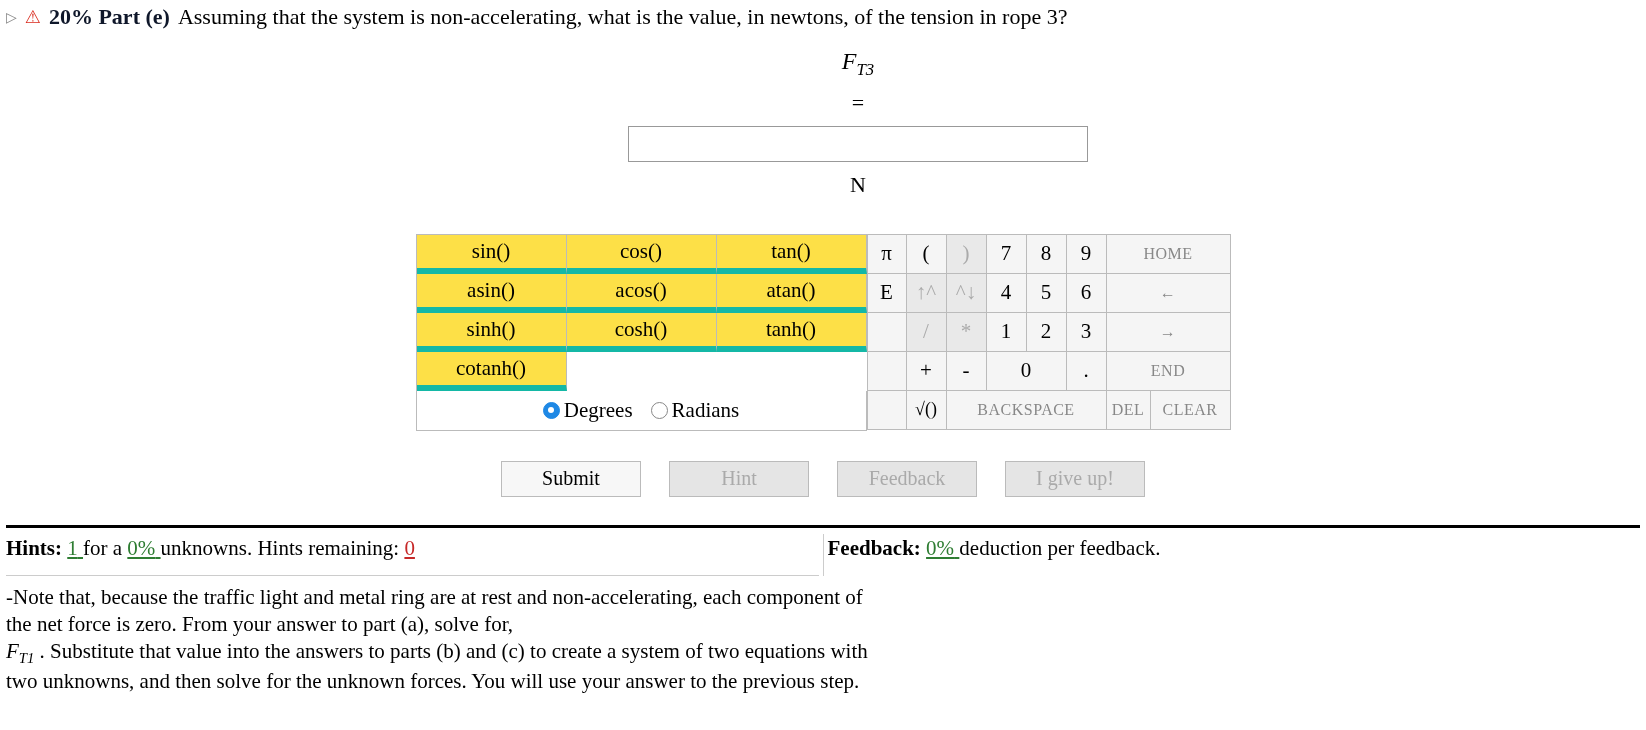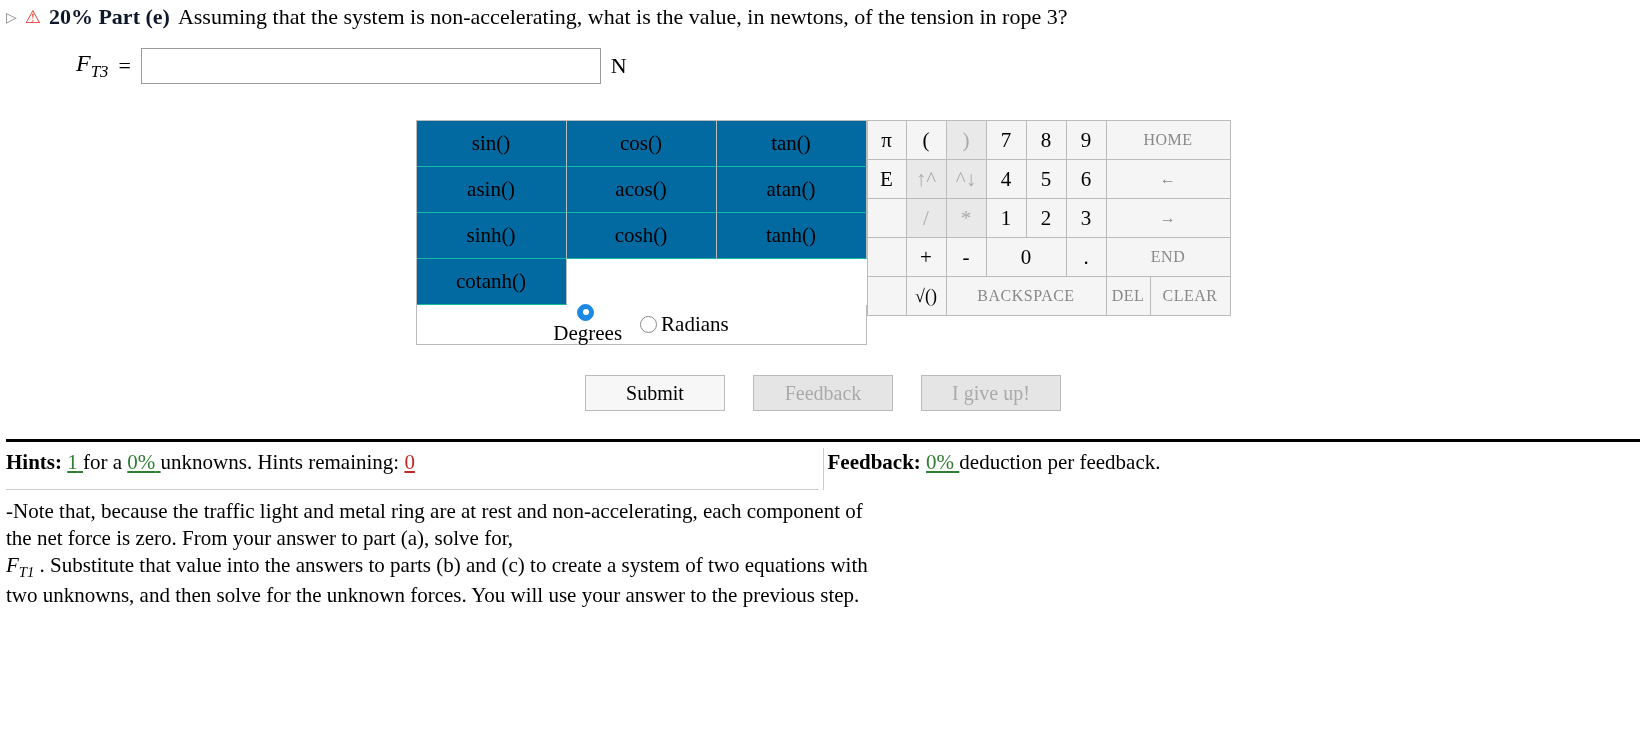--- a/index.html
+++ b/index.html
@@ -19,20 +19,21 @@
   }
   .tri-icon { color:#888; font-size:14px; }
   .warn-icon { color:#d9291c; font-size:18px; }
   .part-label { color:#0f172a; font-weight:bold; }
   .answer-row {
     display:flex;
     align-items:center;
     gap:10px;
     margin-left:70px;
     margin-bottom:36px;
+    flex-direction:column;
   }
   .var-label { font-style: italic; font-family: 'Times New Roman', serif; font-size:24px; }
   .var-label .sub { font-size:0.7em; vertical-align: sub; font-style: italic; }
   .eq { }
   .answer-input {
     width: 460px;
     height: 36px;
     border: 1px solid #999;
     font-size: 20px;
     padding: 0 4px;
@@ -45,23 +46,23 @@
     margin-bottom:30px;
   }
   .trig-block {
     display: grid;
     grid-template-columns: 150px 150px 150px;
     border-top:1px solid #bbb;
     border-left:1px solid #bbb;
   }
   .trig-cell {
     border-right:1px solid #bbb;
-    border-bottom:1px solid #14b8a6;
-    background:#0369a1;
-    height:46px;
+    border-bottom:6px solid #14b8a6;
+    background:#fde047;
+    height:39px;
     display:flex;
     align-items:center;
     justify-content:center;
     font-family: Georgia, serif;
     font-size:21px;
     cursor:pointer;
   }
   .trig-mode-row {
     grid-column: 1 / span 3;
     border-right:1px solid #bbb;
@@ -184,21 +185,21 @@
     <div class="trig-cell">cos()</div>
     <div class="trig-cell">tan()</div>
     <div class="trig-cell">asin()</div>
     <div class="trig-cell">acos()</div>
     <div class="trig-cell">atan()</div>
     <div class="trig-cell">sinh()</div>
     <div class="trig-cell">cosh()</div>
     <div class="trig-cell">tanh()</div>
     <div class="trig-cell">cotanh()</div>
     <div class="trig-mode-row">
-      <label style="display:flex;align-items:center;cursor:pointer;flex-direction:column;">
+      <label style="display:flex;align-items:center;cursor:pointer;">
         <span class="radio-dot sel"></span>
         <span>Degrees</span>
       </label>
       <label style="display:flex;align-items:center;cursor:pointer;">
         <span class="radio-dot"></span>
         <span>Radians</span>
       </label>
     </div>
   </div>
 
@@ -243,20 +244,21 @@
       <div class="kp w40" style="font-size:18px;">√()</div>
       <div class="kp act" style="width:160px;">BACKSPACE</div>
       <div class="kp w44 act">DEL</div>
       <div class="kp w80 act">CLEAR</div>
     </div>
   </div>
 </div>
 
 <div class="action-row">
   <div class="action-btn">Submit</div>
+  <div class="action-btn dis">Hint</div>
   <div class="action-btn dis">Feedback</div>
   <div class="action-btn dis">I give up!</div>
 </div>
 
 <div class="divider"></div>
 
 <div class="feedback-row">
   <div class="fb-col first">
     <span class="b">Hints:</span>
     <span class="u green"> <span>1</span> </span>

